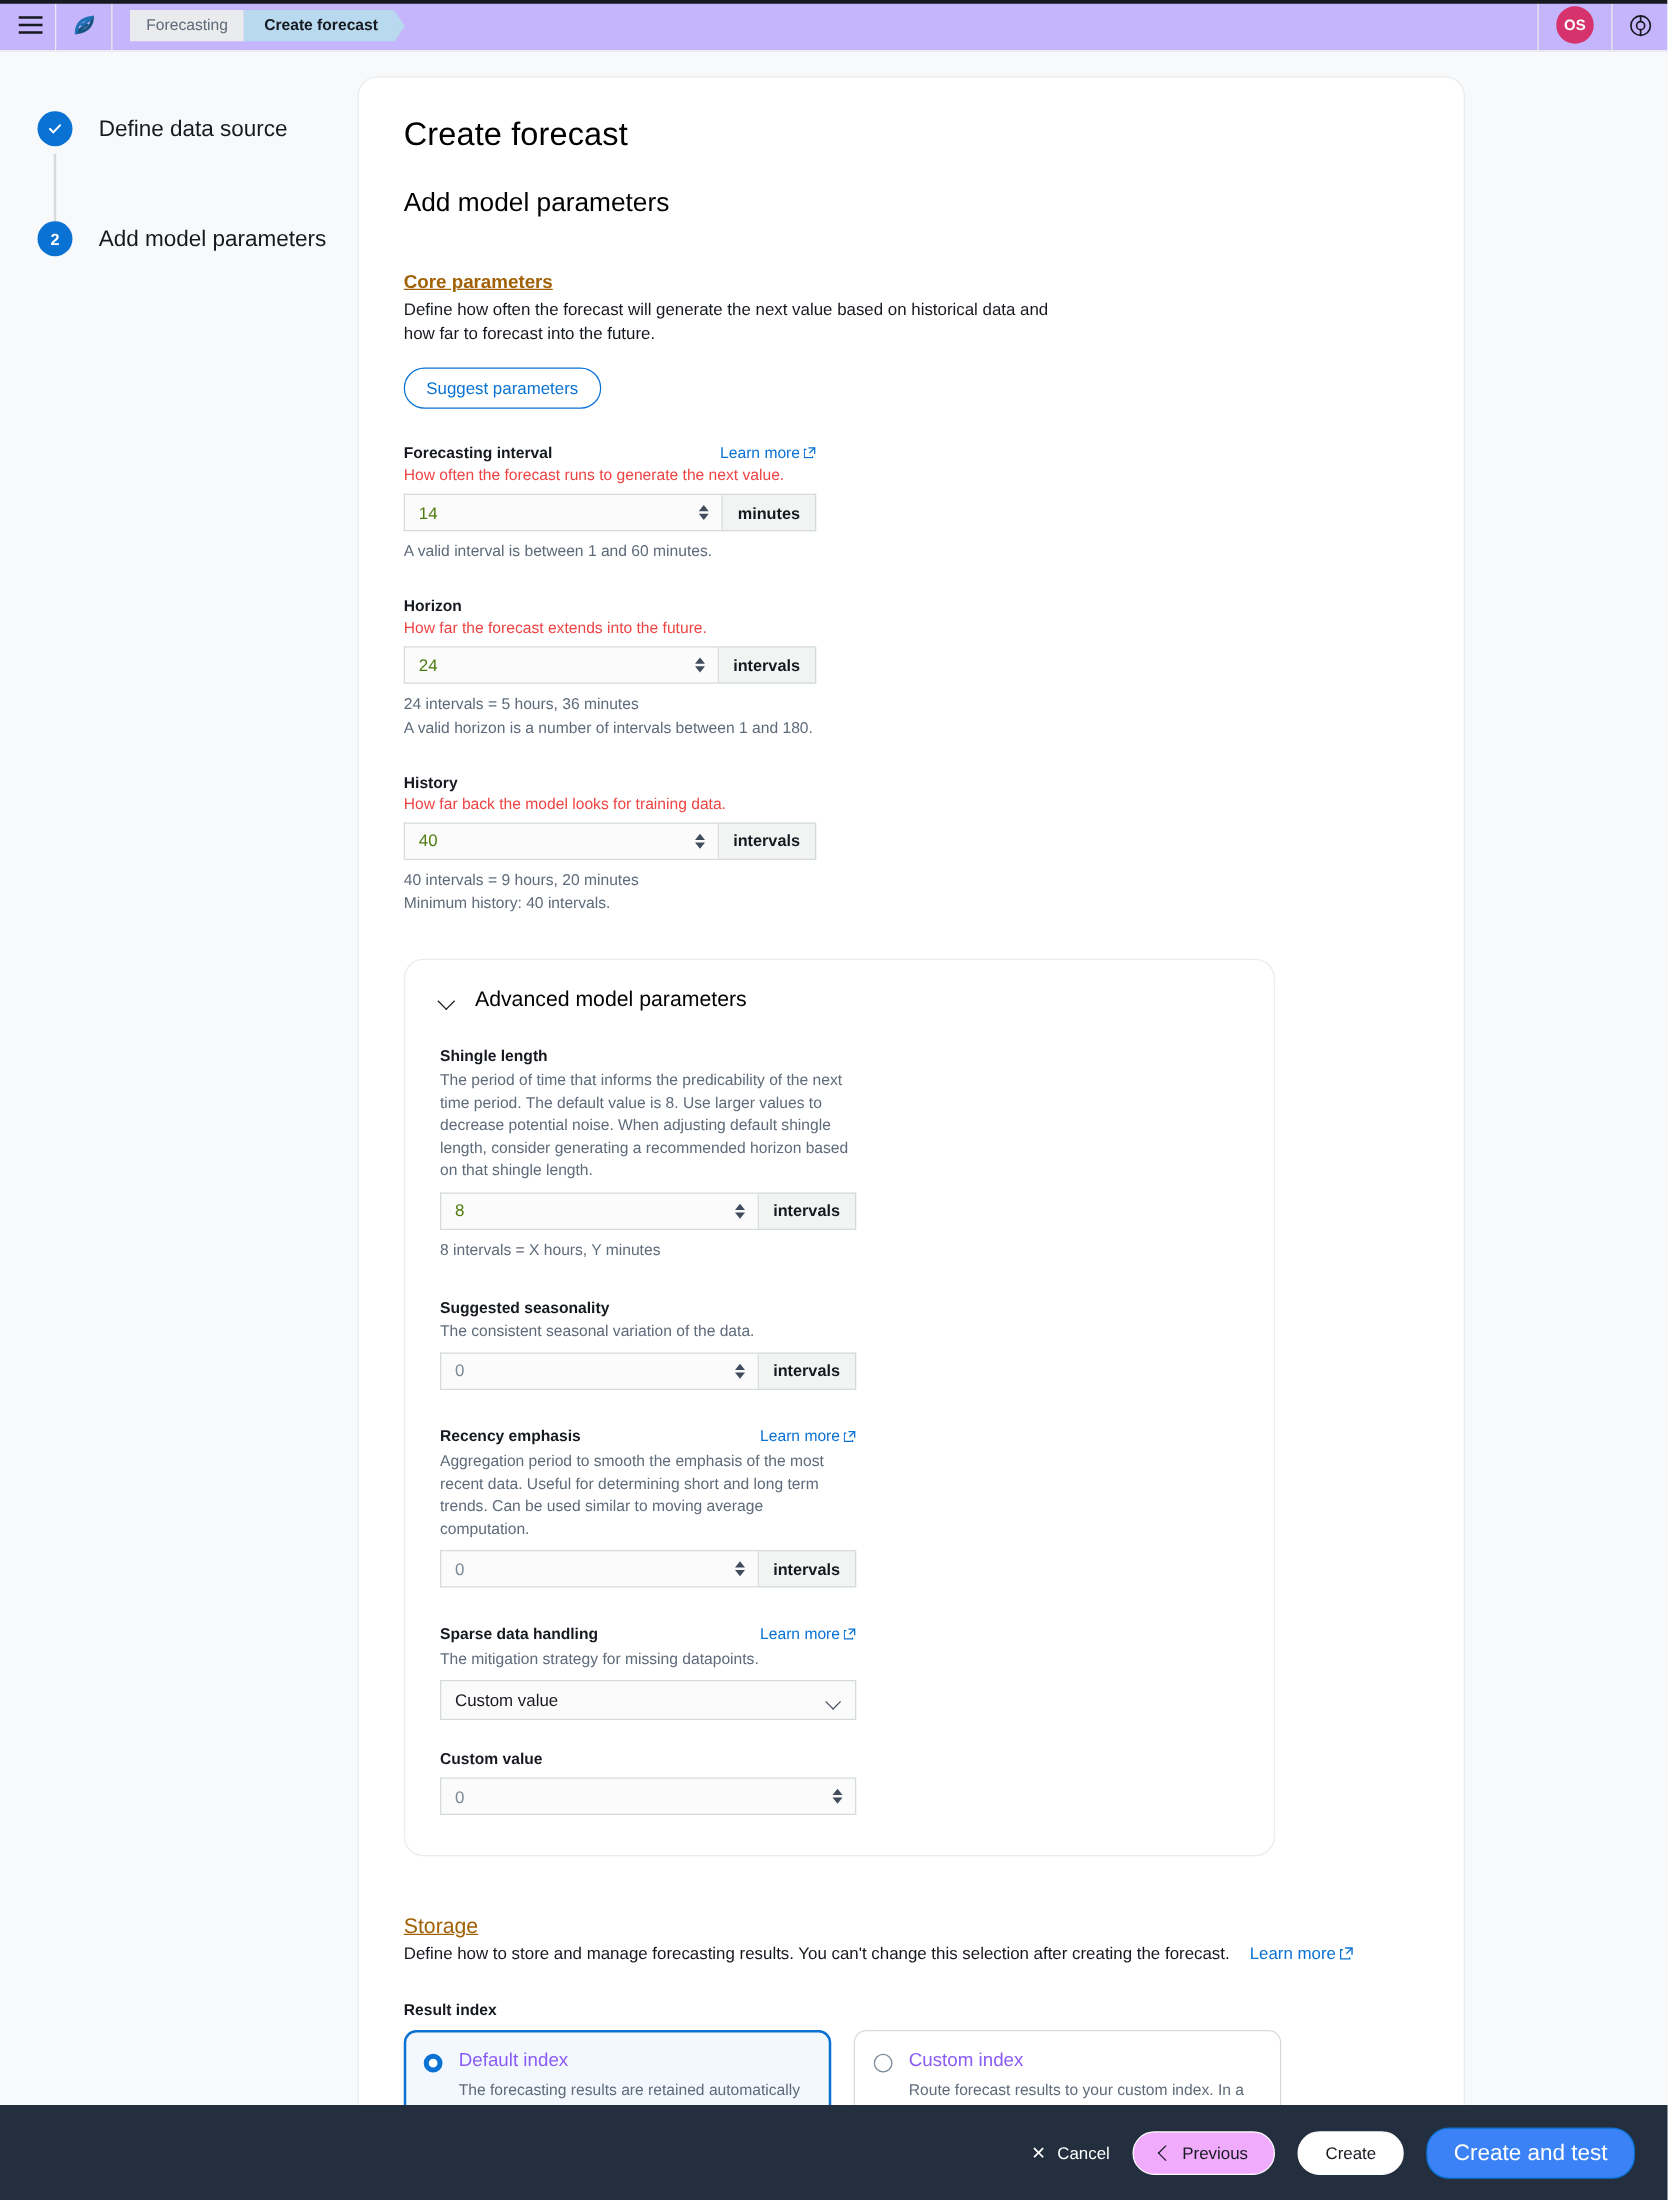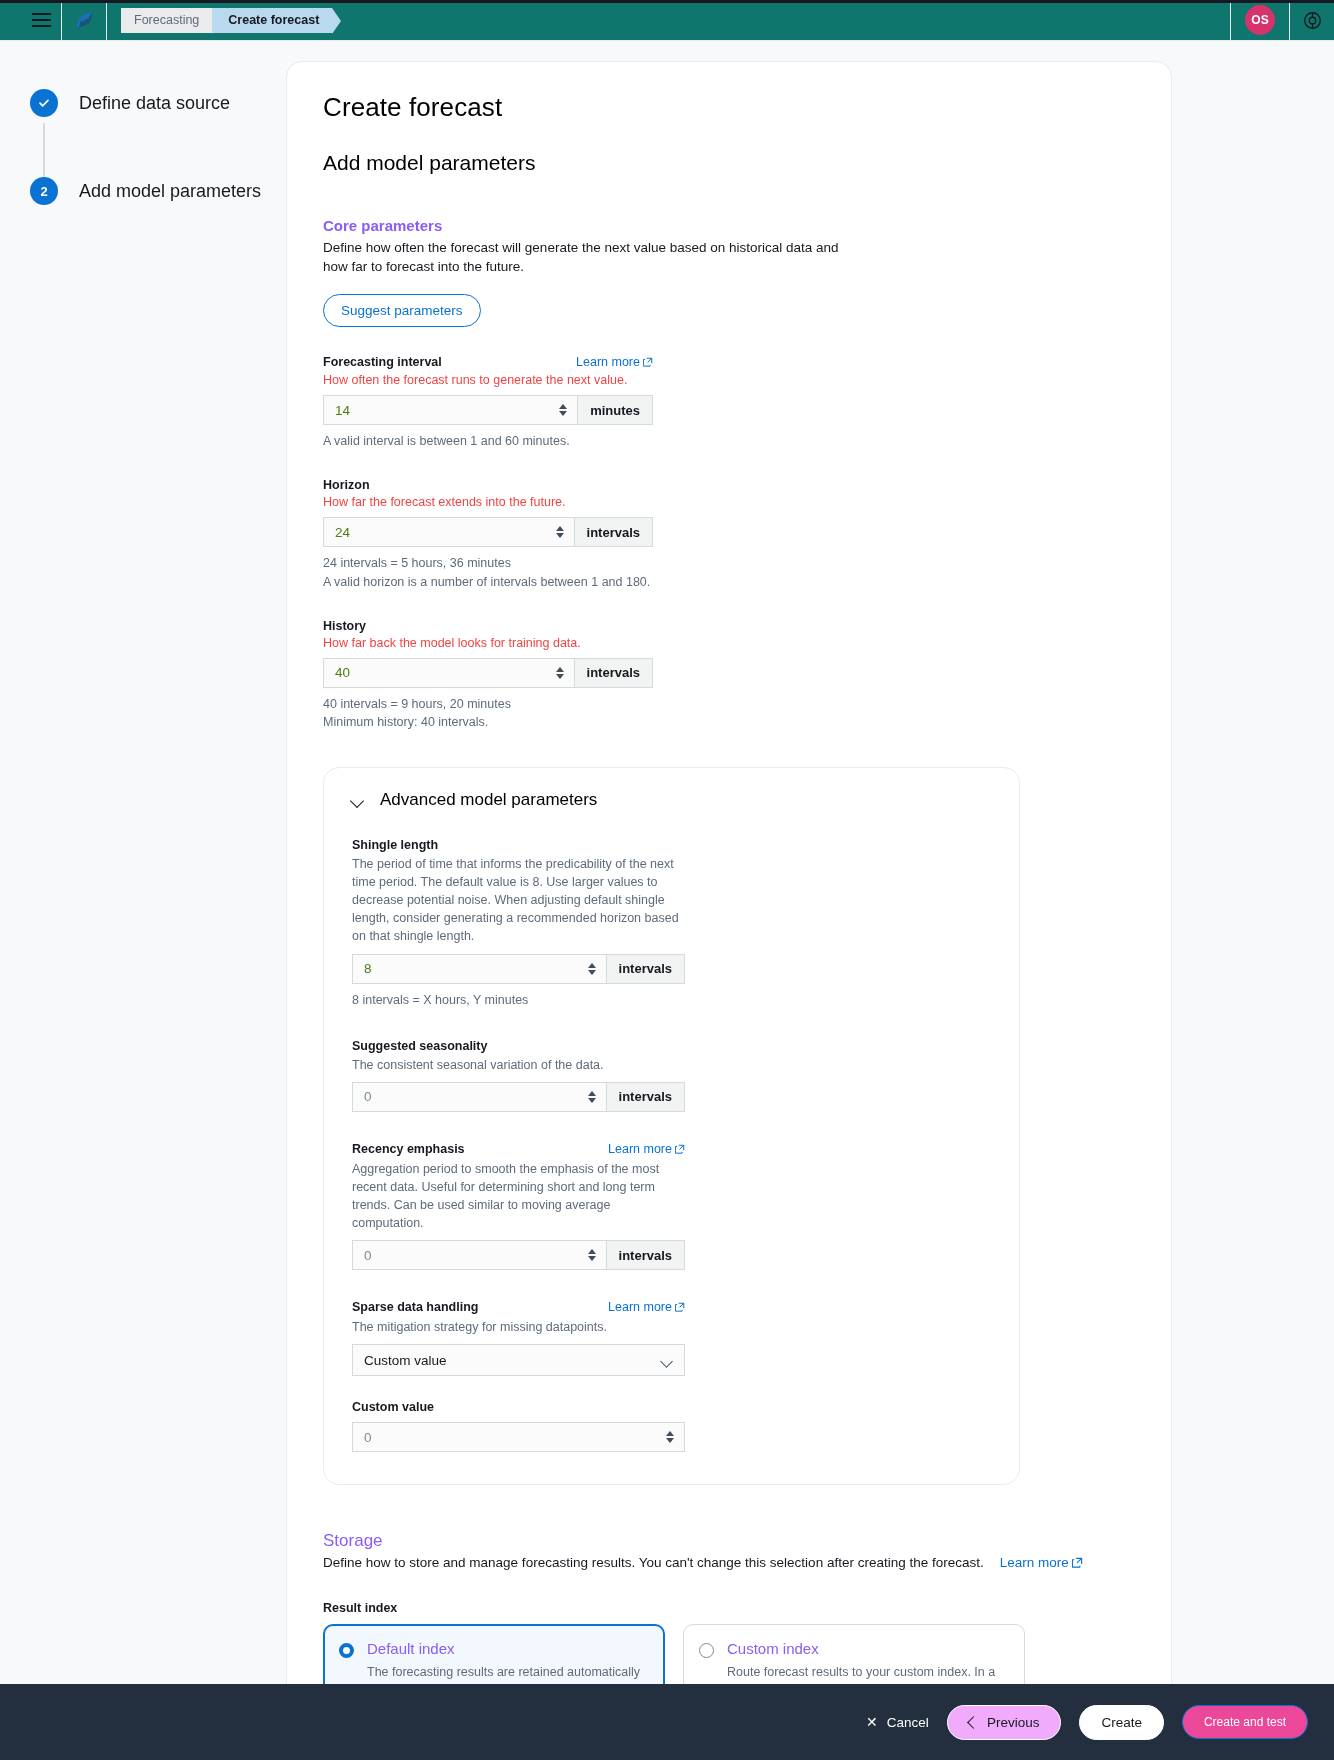--- a/index.html
+++ b/index.html
@@ -7,26 +7,25 @@
     width: 1334px; height: 1760px;
     font-family: "Liberation Sans", sans-serif;
     background: #f8f9fb;
     color: #16191f;
     overflow: hidden;
   }
 
   
   .topnav {
     height: 41px;
-    background: #0f766e;
+    background: #c4b5fd;
     border-bottom: 1px solid #e9ebed;
     display: flex;
     align-items: center;
     position: relative;
-    padding-left: 17px;
   }
   .topnav::before {
     content: "";
     position: absolute; top: 0; left: 0; right: 0;
     height: 3px; background: #16191f;
   }
   .hamburger {
     width: 40px; height: 40px;
     display: flex; flex-direction: column;
     align-items: center; justify-content: center;
@@ -110,21 +109,21 @@
   .main { flex: 1; padding: 20px 162px 0 0; }
   .card {
     background: #fff;
     border: 1px solid #e9ebed;
     border-radius: 16px;
     padding: 30px 36px 40px 36px;
     min-height: 1430px;
   }
   h1 { font-size: 26px; font-weight: 400; color: #000; margin-bottom: 28px; letter-spacing: .1px; }
   h2 { font-size: 21px; font-weight: 400; color: #000; margin-bottom: 42px; }
-  h3 { font-size: 15px; font-weight: bold; color: #8b5cf6; margin-bottom: 4px; }
+  h3 { font-size: 15px; font-weight: bold; color: #a16207; margin-bottom: 4px; text-decoration: underline; }
 
   .section-desc {
     font-size: 13.5px; color: #16191f; line-height: 1.42;
     max-width: 535px;
   }
 
   .btn-secondary {
     margin-top: 18px;
     border: 1px solid #0972d3;
     color: #0972d3;
@@ -293,22 +292,22 @@
     padding: 9px 21px; font-size: 13.5px; color: #16191f;
     display: flex; align-items: center; gap: 9px; cursor: pointer;
     font-family: inherit;
   }
   .f-create {
     background: #fff; border: 1px solid #fff; border-radius: 18px;
     padding: 9px 21px; font-size: 13.5px; color: #16191f; cursor: pointer;
     font-family: inherit;
   }
   .f-primary {
-    background: #ec4899; border: 1px solid #0972d3; border-radius: 18px;
-    padding: 9px 21px; font-size: 12px; color: #fff; cursor: pointer;
+    background: #3b82f6; border: 1px solid #0972d3; border-radius: 18px;
+    padding: 9px 21px; font-size: 18px; color: #fff; cursor: pointer;
     font-family: inherit;
   }
   .x-glyph { font-size: 14px; line-height: 1; }
   .chev-left { width: 9px; height: 9px; border-left: 1.7px solid #16191f;
                border-bottom: 1.7px solid #16191f; transform: rotate(45deg); }
 </style>
 </head>
 <body>
 
 <div class="topnav">

